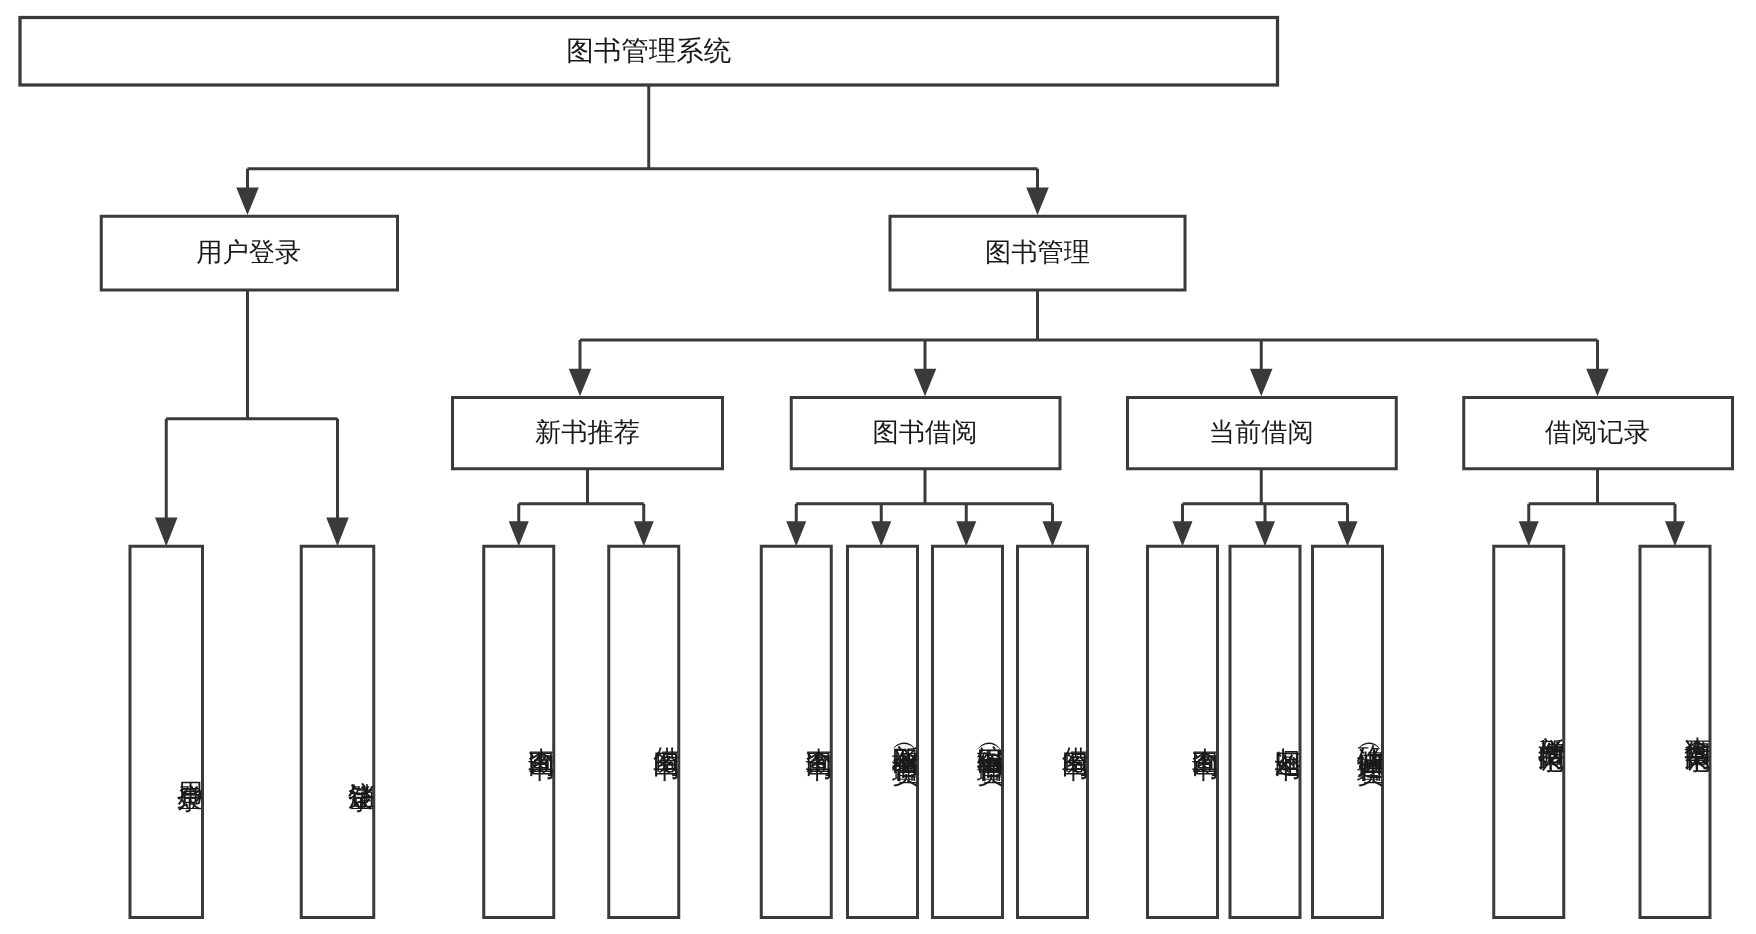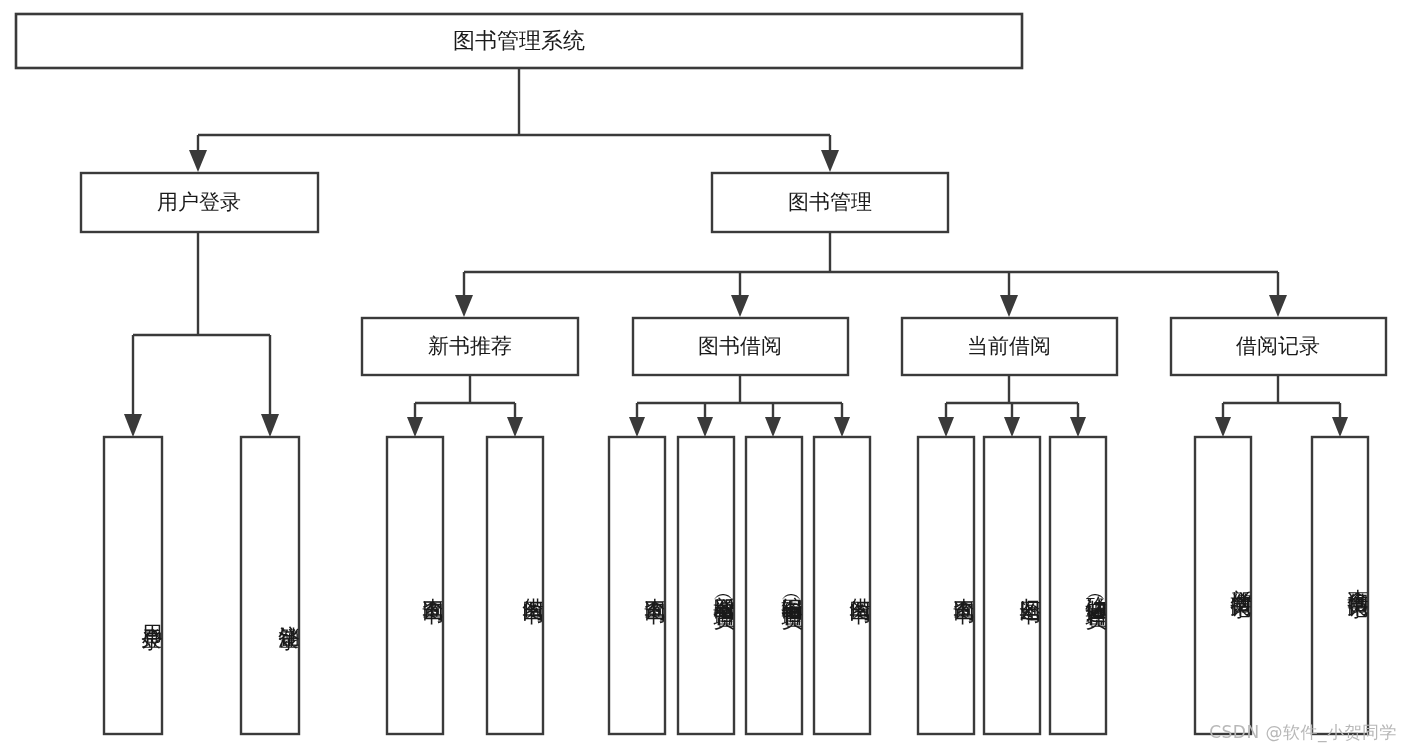--- a/index.html
+++ b/index.html
@@ -222,15 +222,14 @@
     <div class="leaf-label" style="left:814px; top:505px; width:56px; height:160px;">借阅图书</div>
 
     <div class="leaf-label" style="left:918px; top:505px; width:56px; height:160px;">查询图书</div>
     <div class="leaf-label" style="left:984px; top:505px; width:56px; height:160px;">归还图书</div>
     <div class="leaf-label" style="left:1050px; top:443px; width:56px; height:290px;">确认归还（管理员）</div>
 
     <div class="leaf-label" style="left:1195px; top:455px; width:56px; height:245px;">新增借阅记录</div>
     <div class="leaf-label" style="left:1312px; top:455px; width:56px; height:245px;">查询借阅记录</div>
   </div>
 
-  <div id="watermark">CSDN @软件_小贺同学</div>
 
 </div>
 
 </body></html>

